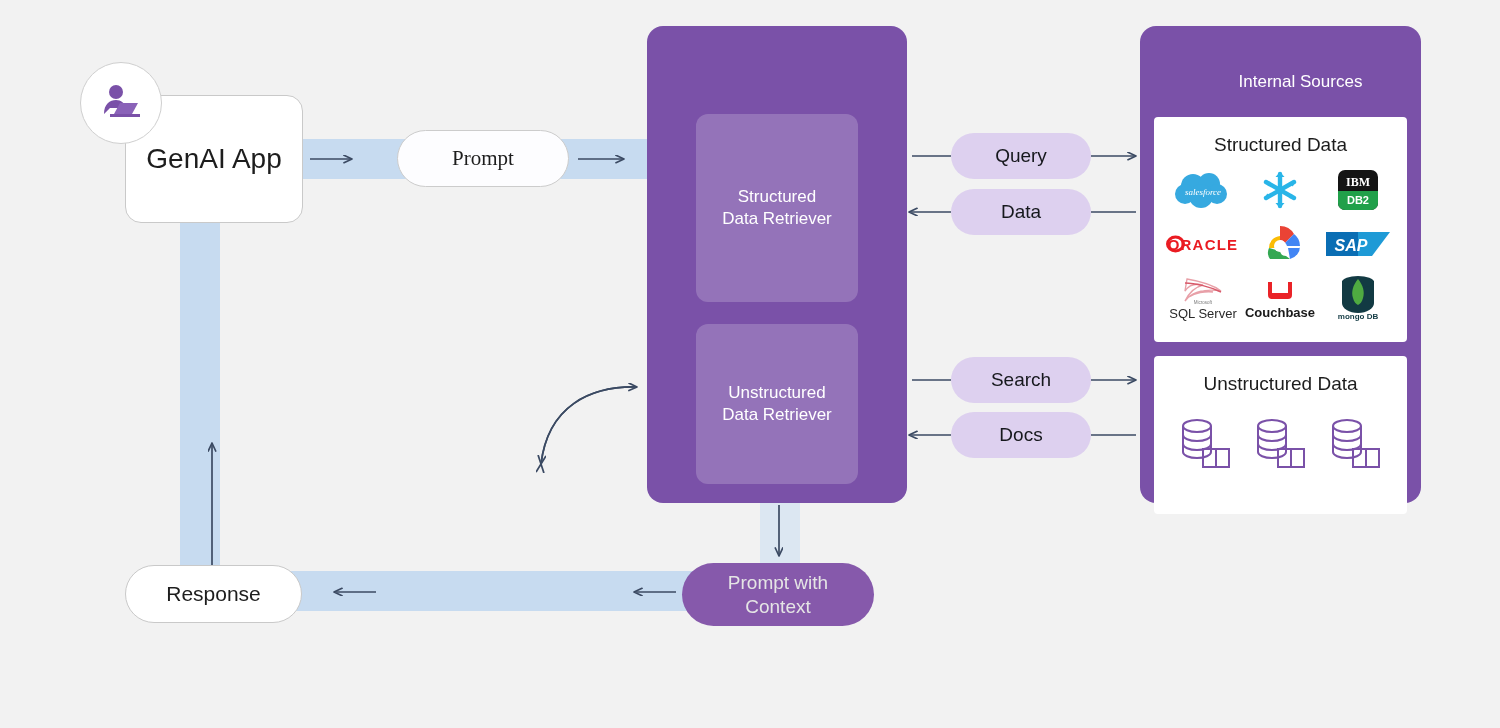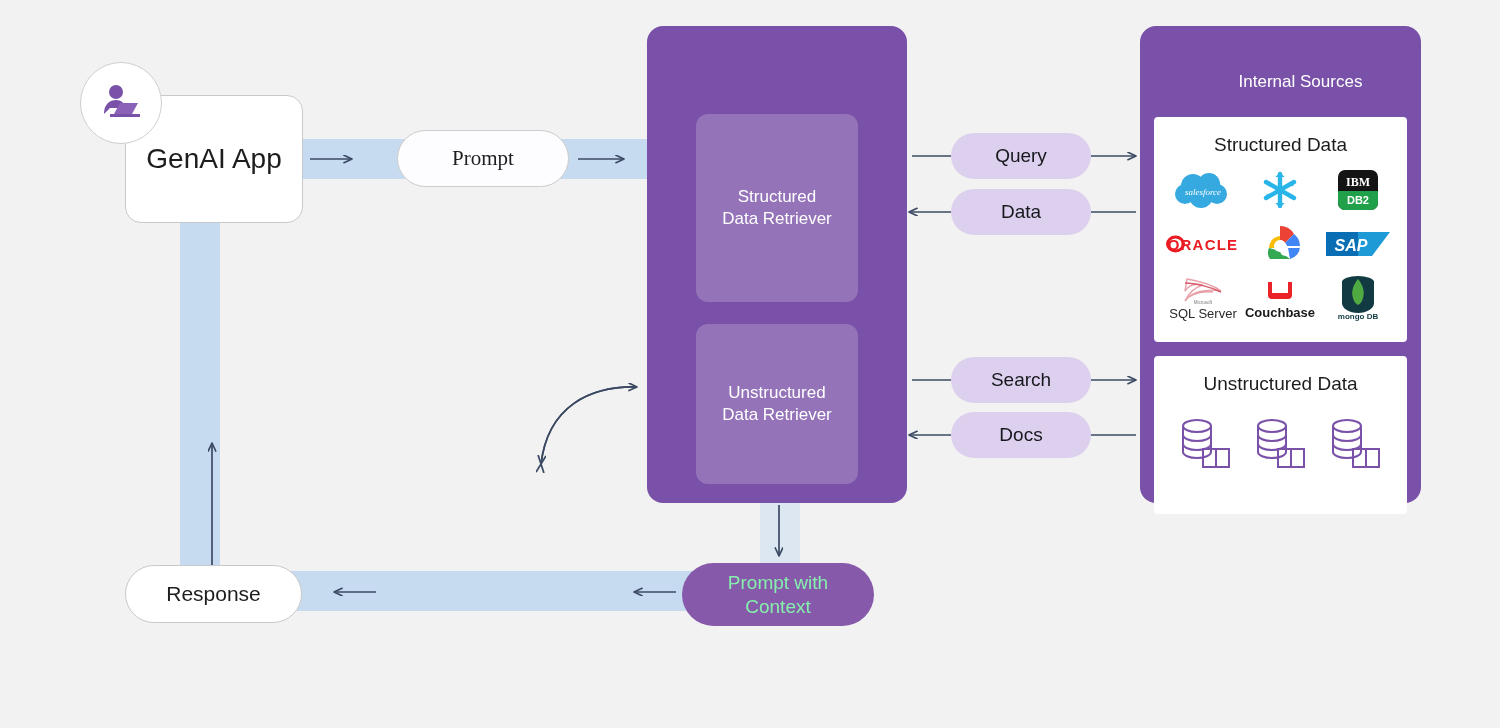--- a/index.html
+++ b/index.html
@@ -43,21 +43,21 @@
     font-size:21px;color:#1d1d1d;z-index:10;font-family:Liberation Serif, serif;
   }
   #response-pill{
     left:125px;top:565px;width:177px;height:58px;
     background:#ffffff;border:1px solid #c9c9c9;
     font-size:21px;color:#1d1d1d;z-index:10;
   }
   #prompt-context-pill{
     left:682px;top:563px;width:192px;height:63px;
     background:#8659ab;
-    font-size:19px;color:#86efac;line-height:1.22;z-index:12;
+    font-size:19px;color:#e5e5e5;line-height:1.22;z-index:12;
   }
 
   .pill-lav{
     background:#ddd0ef;font-size:19px;color:#16181d;z-index:10;border-radius:999px;
   }
   #query-pill{left:951px;top:133px;width:140px;height:46px;}
   #data-pill{left:951px;top:189px;width:140px;height:46px;}
   #search-pill{left:951px;top:357px;width:140px;height:46px;}
   #docs-pill{left:951px;top:412px;width:140px;height:46px;justify-content:center;}
 

